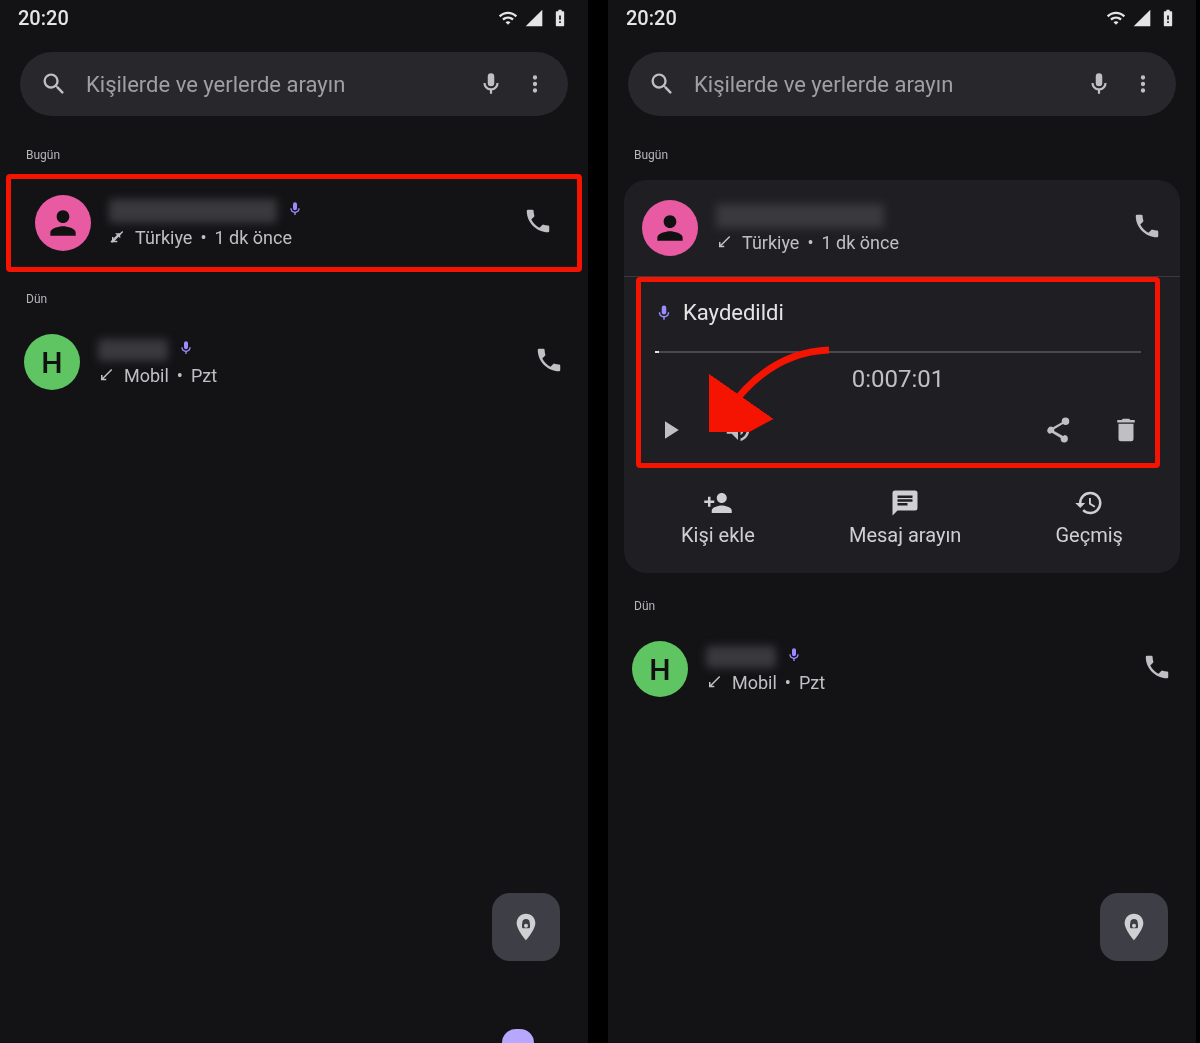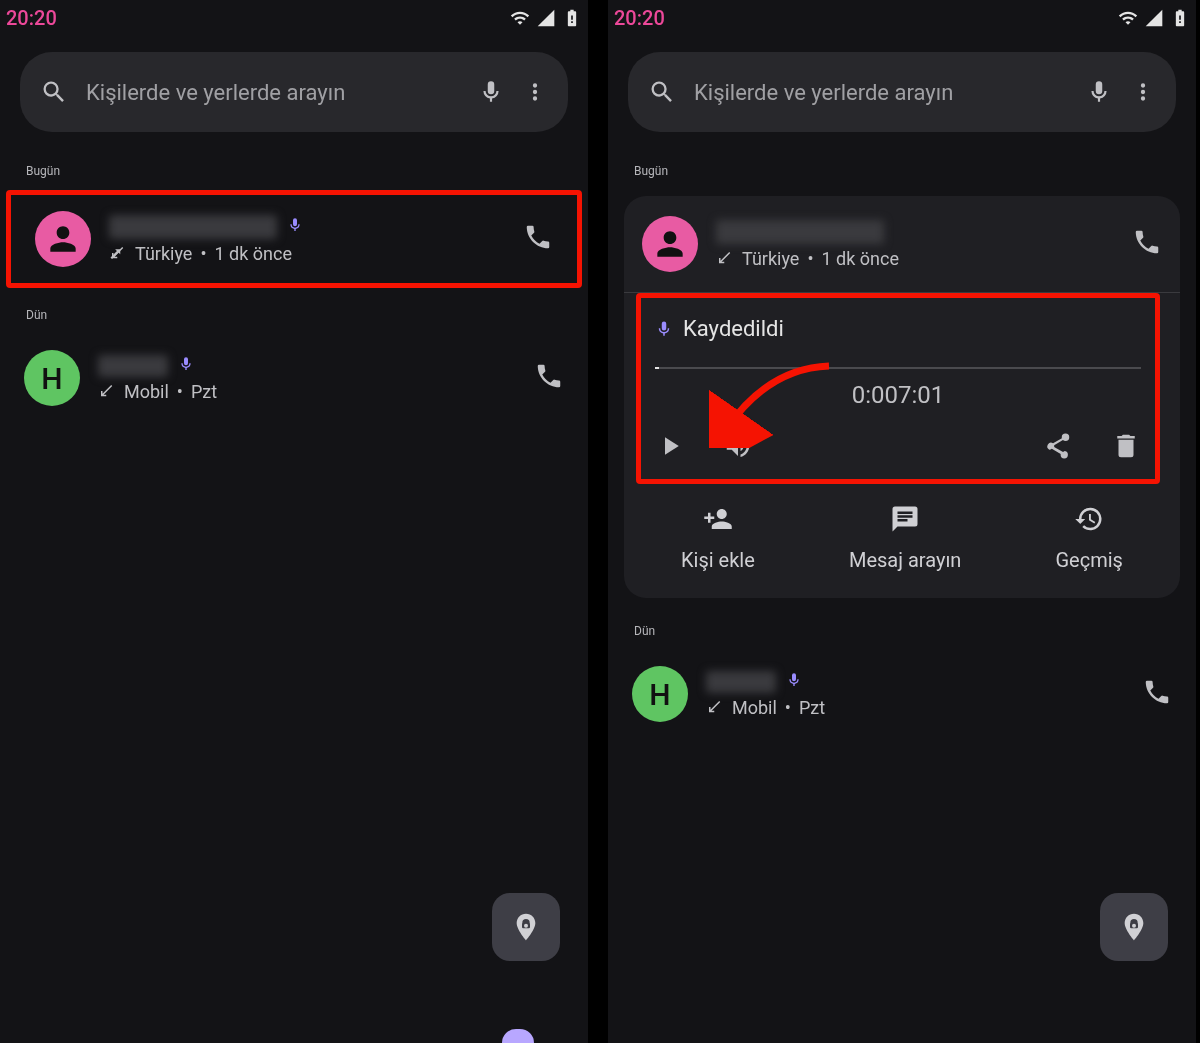--- a/index.html
+++ b/index.html
@@ -17,30 +17,30 @@
     height: 1043px;
     background: #131316;
     position: relative;
     overflow: hidden;
   }
   .status-bar {
     height: 36px;
     display: flex;
     justify-content: space-between;
     align-items: center;
-    padding: 0 6px;
-    color: #ec4899;
+    padding: 0 18px;
+    color: #e5e5e5;
     font-size: 20px;
     font-weight: 500;
   }
   .status-icons { display: flex; gap: 6px; align-items: center; }
   .status-icons svg { width: 20px; height: 20px; fill: #e4e4e4; }
   .search-bar {
     margin: 16px 20px 22px 20px;
-    height: 80px;
+    height: 64px;
     background: #28282c;
     border-radius: 32px;
     display: flex;
     align-items: center;
     padding: 16px 20px;
     gap: 18px;
   }
   .search-bar .placeholder {
     color: #a0a0a4;
     font-size: 22px;
@@ -124,21 +124,21 @@
     top: 60px; left: 68px;
     pointer-events: none;
   }
   .arrow-annot svg { width: 140px; height: 90px; }
   .actions-row {
     display: flex;
     justify-content: space-around;
     padding: 20px 10px 26px 10px;
   }
   .action-item {
-    display: flex; flex-direction: column; align-items: center; gap: 14px;
+    display: flex; flex-direction: column; align-items: center; gap: 5px;
     color: #d0d0d4; font-size: 20px;
   }
   .action-item svg { width: 30px; height: 30px; fill: #d0d0d4; }
   .fab {
     position: absolute;
     right: 28px;
     bottom: 82px;
     width: 68px; height: 68px;
     background: #3e3e46;
     border-radius: 18px;

